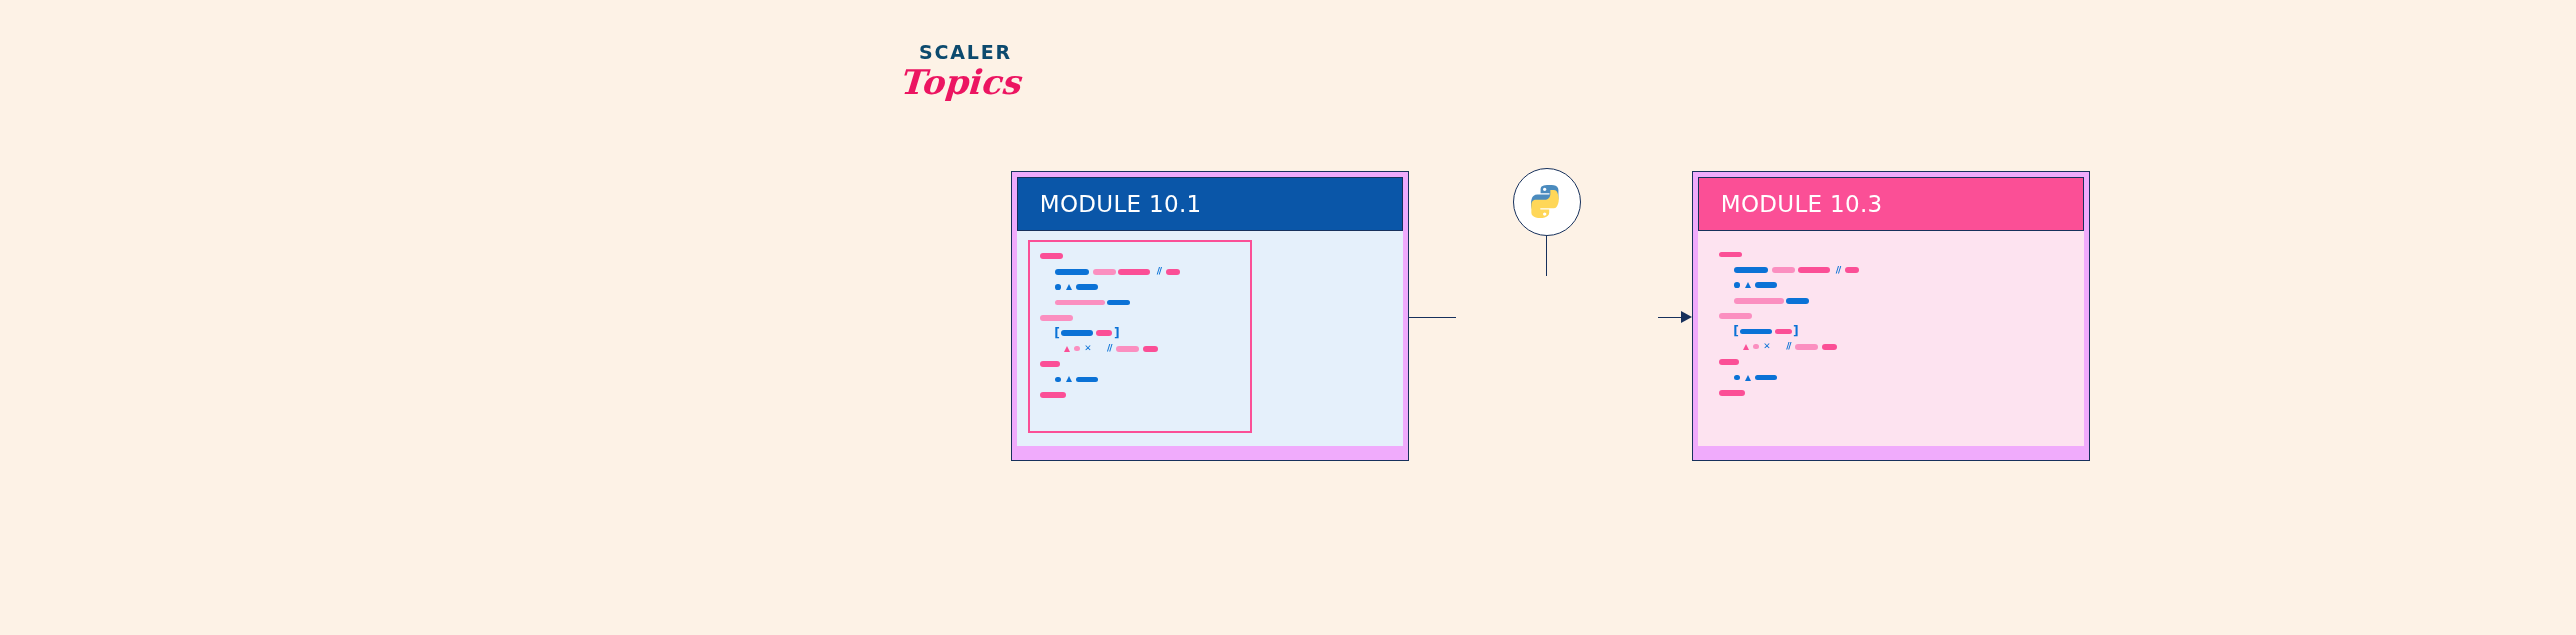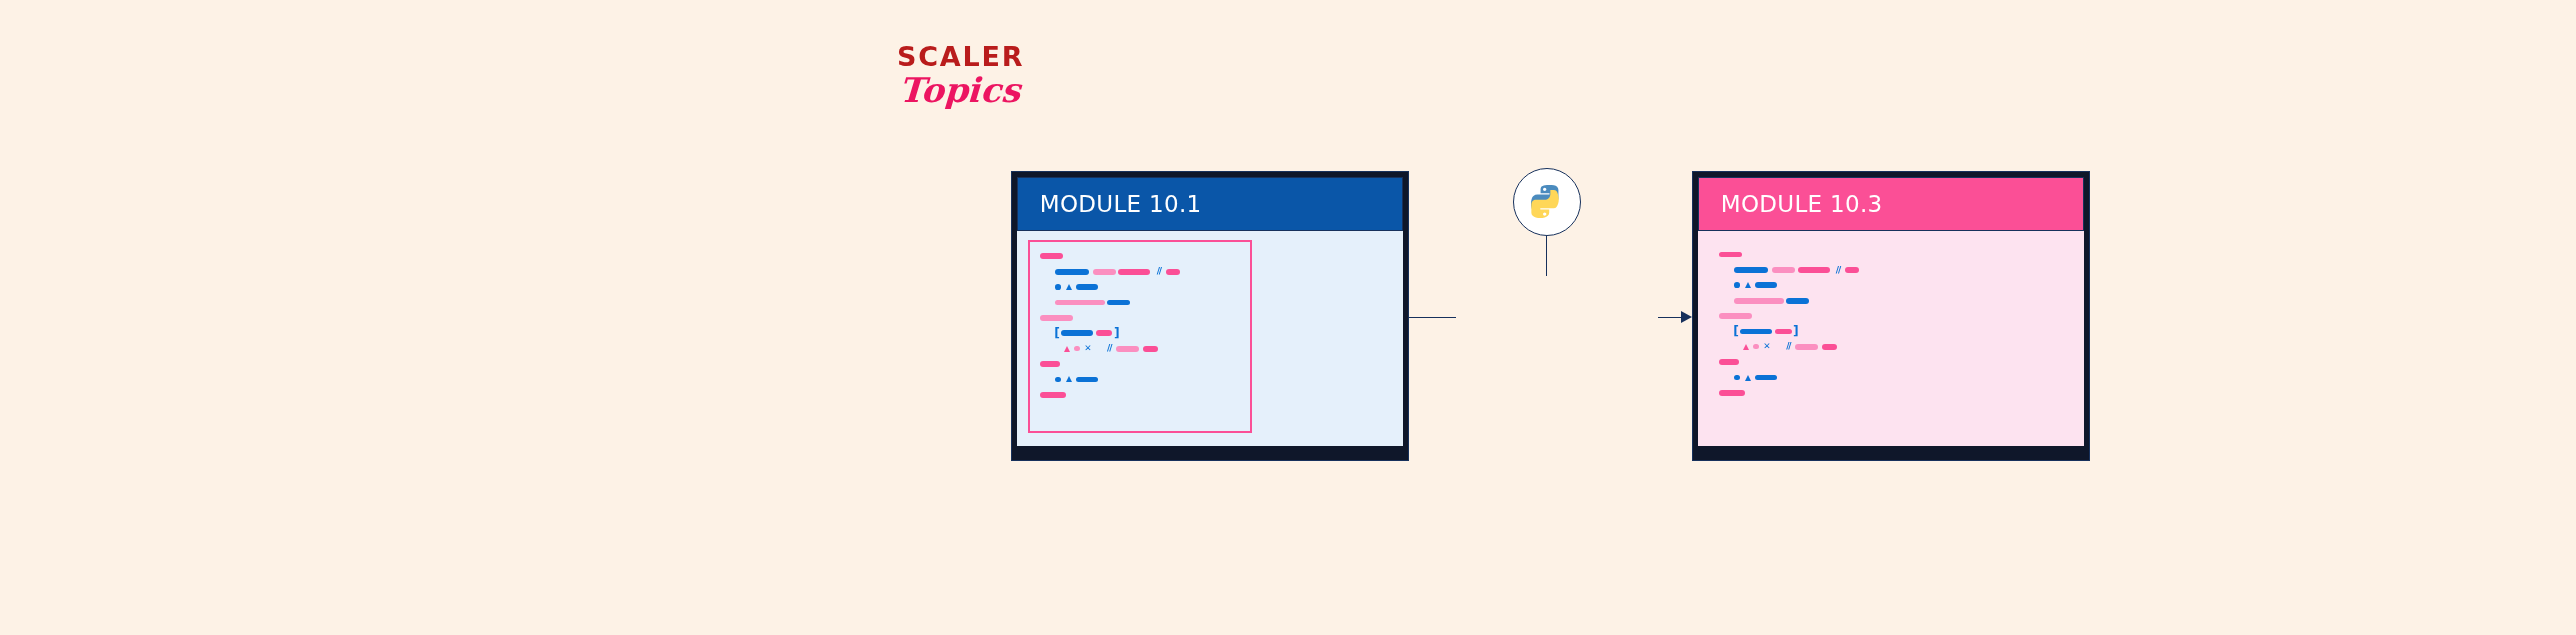--- a/index.html
+++ b/index.html
@@ -11,44 +11,45 @@
     overflow:hidden;
     position:relative;
   }
   .stage{position:absolute;left:0;top:0;width:3091px;height:636px;}
 
   
   .logo{position:absolute;left:897px;top:43px;width:155px;height:82px;}
   .logo-scaler{
     font-family:"DejaVu Sans", sans-serif;
     font-weight:700;
-    font-size:27px;
+    font-size:19px;
     letter-spacing:1.8px;
-    color:#b91c1c;
+    color:#0c4a6e;
     line-height:1;
     white-space:nowrap;
+    margin-left:22px;
   }
   .logo-topics{
     font-family:"DejaVu Serif", serif;
     font-style:italic;
     font-weight:700;
     font-size:34px;
     color:#EC1561;
     line-height:1;
     margin-top:3.1px;
     margin-left:5.2px;
     white-space:nowrap;
     transform:skewX(-6deg);
   }
 
   
   .card{
     position:absolute;
     border:1px solid #17315C;
-    background:#0f172a;
+    background:#f0abfc;
     box-sizing:border-box;
     padding:5.2px;
   }
   .card-left{left:1011px;top:171px;width:398px;height:290px;}
   .card-right{left:1692px;top:171px;width:398px;height:290px;}
 
   .card-head{
     box-sizing:border-box;
     height:54px;
     border:1px solid #17315C;

